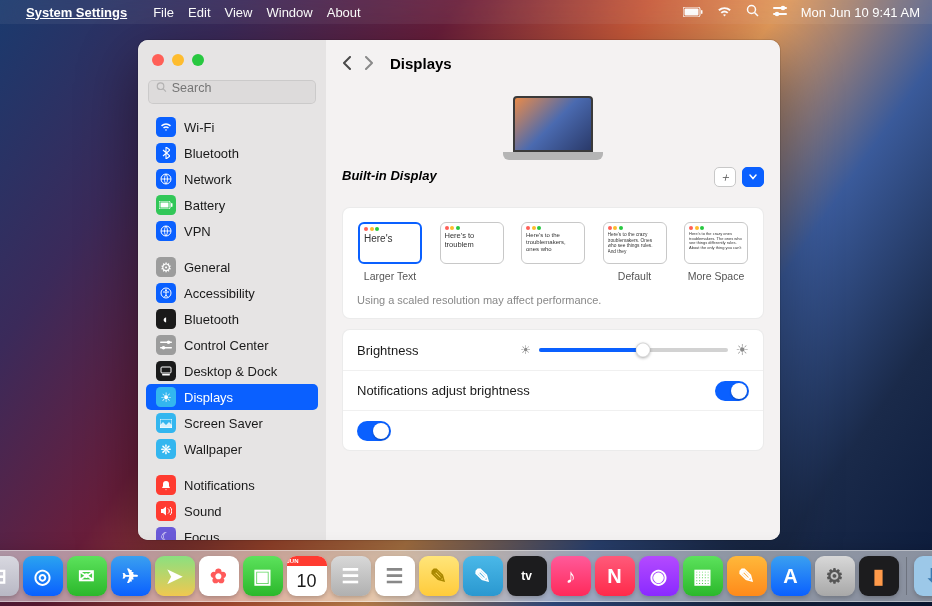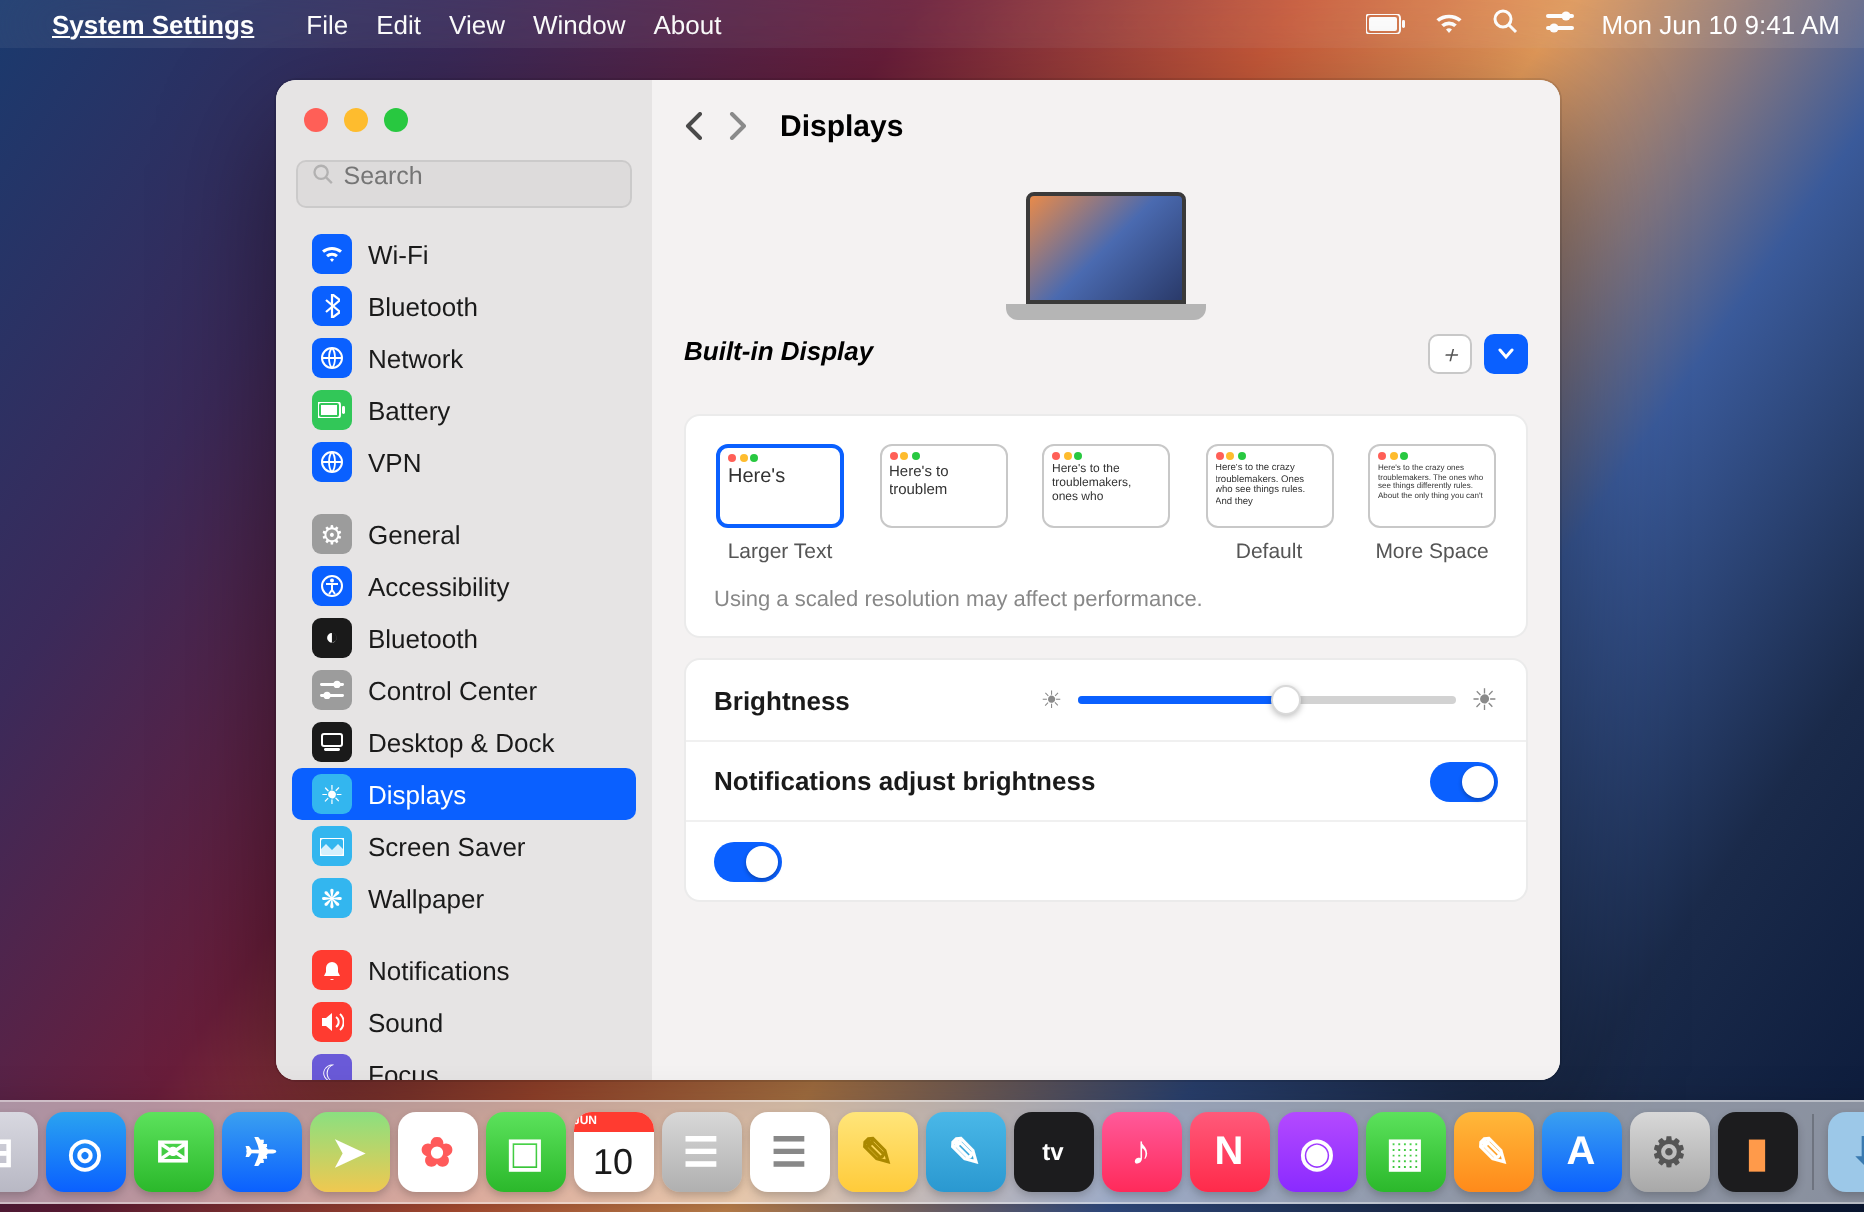--- a/index.html
+++ b/index.html
@@ -63,21 +63,21 @@
 .scale-thumb { width:64px; height:42px; margin:0 auto 6px; border:1px solid #c8c8c8; border-radius:6px; background:#fff; position:relative; overflow:hidden; padding:3px 4px; }
 .scale-thumb.sel { border:2.5px solid #0a60ff; }
 .win-dots { display:flex; gap:1.5px; margin-bottom:2px; }
 .wd { width:4px; height:4px; border-radius:50%; }
 .thumb-txt { font-size:7px; line-height:1.15; color:#333; text-align:left; overflow:hidden; }
 .scale-lbl { font-size:10.5px; color:#555; }
 .scale-note { font-size:11px; color:#888; padding:4px 14px 12px; }
 
 .row { display:flex; align-items:center; min-height:40px; padding:8px 14px; border-top:1px solid rgba(0,0,0,.06); }
 .row:first-child { border-top:none; }
-.row-l { flex:1;font-weight:bold; }
+.row-l { flex:1; }
 .row-t { font-size:13px; color:#1a1a1a; }
 .row-d { font-size:11px; color:#888; margin-top:2px; }
 
 .slider-wrap { flex:1.4; display:flex; align-items:center; gap:8px; }
 .sun-s, .sun-b { color:#8a8a8a; font-size:12px; }
 .sun-b { font-size:15px; }
 .slider { flex:1; height:4px; background:#d2d2d2; border-radius:2px; position:relative; }
 .slider-fill { position:absolute; left:0; top:0; bottom:0; background:#0a60ff; border-radius:2px; }
 .slider-knob { position:absolute; top:50%; width:15px; height:15px; background:#fff; border:1px solid rgba(0,0,0,.15); border-radius:50%; transform:translate(-50%,-50%); box-shadow:0 1px 3px rgba(0,0,0,.25); }
 

